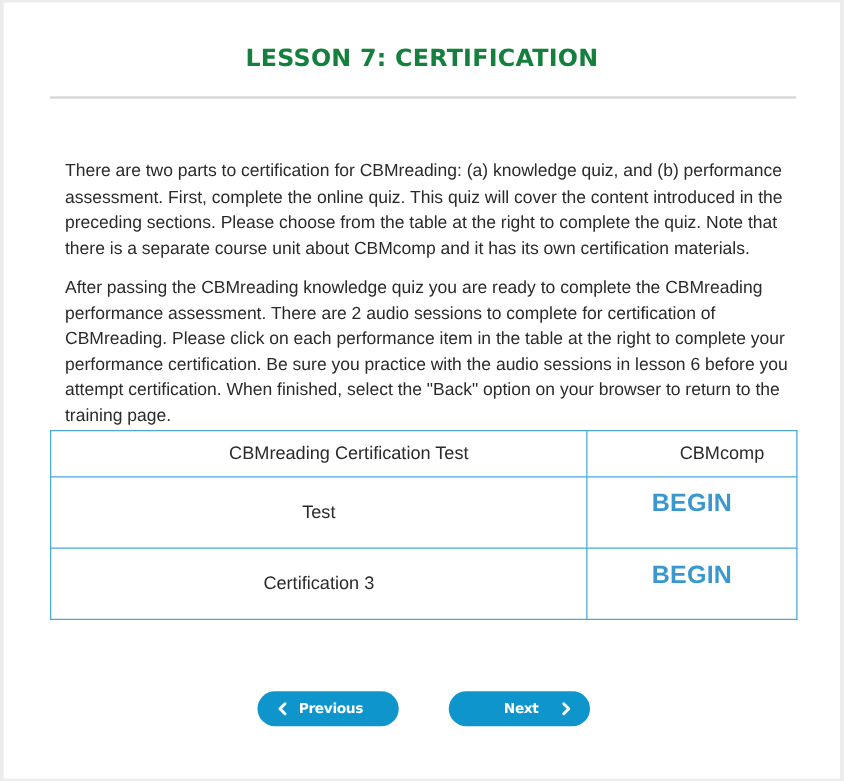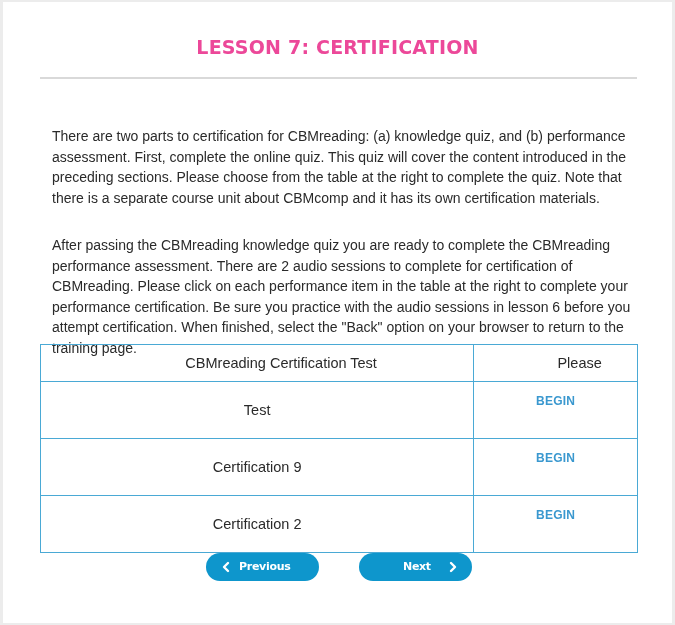--- a/index.html
+++ b/index.html
@@ -22,42 +22,42 @@
     position: absolute;
     left: 0;
     top: 34px;
     width: 675px;
     margin-left: -3px;
     text-align: center;
     font-family: "DejaVu Sans", sans-serif;
     font-weight: bold;
     font-size: 19px;
     letter-spacing: 0.2px;
-    color: #ec4899;
+    color: #15803d;
   }
   .divider {
     position: absolute;
     left: 37px;
     top: 75px;
     width: 597px;
     height: 0;
     border-top: 2px solid #d9d9d9;
   }
   .para {
     position: absolute;
     left: 37px;
     width: 600px;
     margin: 12px;
     font-family: "Liberation Sans", sans-serif;
     font-size: 14px;
     line-height: 20.5px;
     color: #2a2a2a;
   }
   .para1 { top: 112px; }
-  .para2 { top: 221px; }
+  .para2 { top: 205px; }
 
   table.cert {
     position: absolute;
     left: 37px;
     top: 342px;
     width: 598px;
     border-collapse: collapse;
     font-family: "Liberation Sans", sans-serif;
     font-size: 14.5px;
     color: #2a2a2a;
@@ -77,21 +77,21 @@
   }
   table.cert .col-test { width: 463px; }
   table.cert .col-status { width: 133px; }
   table.cert td.status-cell {
     vertical-align: top;
     padding-top: 10px;
   }
   .begin-link {
     color: #3a98cf;
     font-weight: bold;
-    font-size: 12px;
+    font-size: 20px;
     text-decoration: none;
     cursor: pointer;
     letter-spacing: 0.2px;
   }
 
   .nav-btn {
     position: absolute;
     top: 551px;
     height: 28px;
     width: 113px;
@@ -126,38 +126,32 @@
   <div class="title">LESSON 7: CERTIFICATION</div>
   <div class="divider"></div>
 
   <p class="para para1">There are two parts to certification for CBMreading: (a) knowledge quiz, and (b) performance assessment. First, complete the online quiz. This quiz will cover the content introduced in the preceding sections. Please choose from the table at the right to complete the quiz. Note that there is a separate course unit about CBMcomp and it has its own certification materials.</p>
   <p class="para para2">After passing the CBMreading knowledge quiz you are ready to complete the CBMreading performance assessment. There are 2 audio sessions to complete for certification of CBMreading. Please click on each performance item in the table at the right to complete your performance certification. Be sure you practice with the audio sessions in lesson 6 before you attempt certification. When finished, select the "Back" option on your browser to return to the training page.</p>
 
   <table class="cert">
     <thead>
       <tr>
         <th class="col-test">CBMreading Certification Test</th>
-        <th class="col-status">Please</th>
+        <th class="col-status">CBMcomp</th>
       </tr>
     </thead>
     <tbody>
       <tr>
         <td>Test</td>
         <td class="status-cell">
           <a class="begin-link">BEGIN</a>
         </td>
       </tr>
       <tr>
-        <td>Certification 9</td>
-        <td class="status-cell">
-          <a class="begin-link">BEGIN</a>
-        </td>
-      </tr>
-      <tr>
-        <td>Certification 2</td>
+        <td>Certification 3</td>
         <td class="status-cell">
           <a class="begin-link">BEGIN</a>
         </td>
       </tr>
     </tbody>
   </table>
 
   <button class="nav-btn btn-next">
     <span class="label">Next</span>
     <svg class="chev" viewBox="0 0 10 14">

